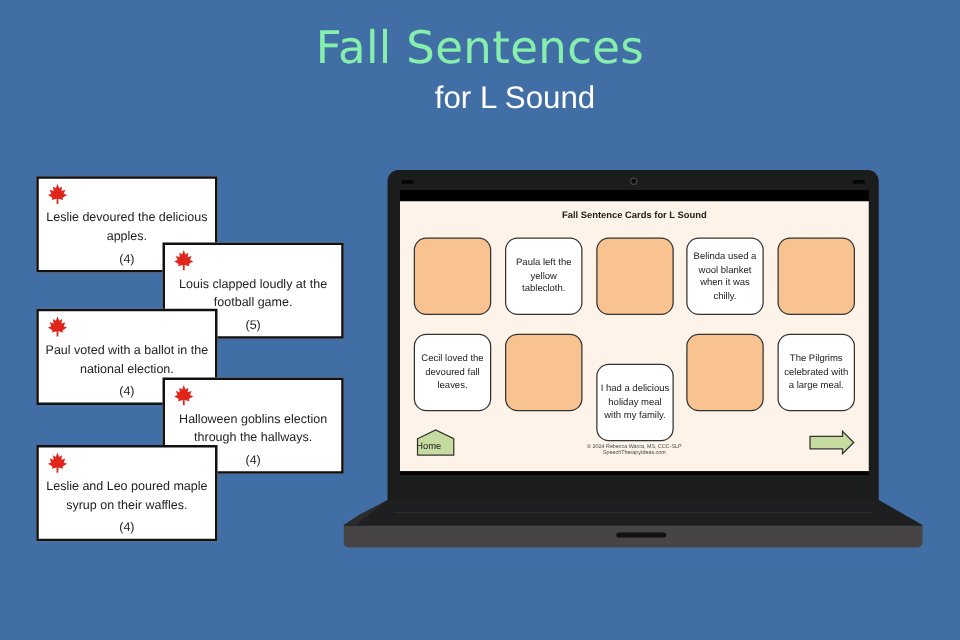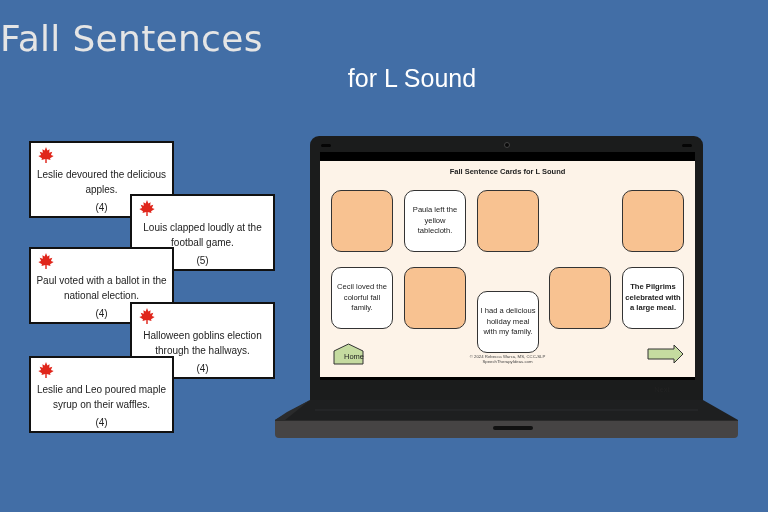--- a/index.html
+++ b/index.html
@@ -4,21 +4,21 @@
   <style>
     * { box-sizing: border-box; margin: 0; padding: 0; }
     html, body { width: 768px; height: 512px; overflow: hidden; }
     body {
       background: #426ea6;
       font-family: "DejaVu Sans", sans-serif;
       position: relative;
     }
     .title {
       position: absolute; left: 0; width: 768px; top: 18px;
-      color: #e5e5e5;
+      text-align: center; color: #86efac;
       font-family: "DejaVu Sans", sans-serif;
       font-size: 36px; font-weight: 500; letter-spacing: 0.3px;
     }
     .subtitle {
       position: absolute; left: 0; width: 768px; top: 64px;
       text-align: center; color: #ffffff;
       font-family: Liberation Sans, sans-serif;
       font-size: 25px;
       margin-left: 28px;
     }
@@ -76,21 +76,21 @@
     .tile.hidden { background: #f8c291; }
     .tile.shown {
       background: #fff; display: flex; align-items: center; justify-content: center;
       text-align: center; font-size: 7.6px; line-height: 10.5px; color: #222; padding: 2px;
     }
     .home-btn {
       position: absolute; left: 13px; top: 182px; width: 31px; height: 22px;
     }
     .home-btn svg { position: absolute; left: 0; top: 0; }
     .home-btn span {
-      position: absolute; left: 0; right: 0; top: 9px; text-align: right;
+      position: absolute; left: 0; right: 0; top: 9px; text-align: left;
       font-size: 7.5px; color: #222;
     }
     .next-btn {
       position: absolute; left: 327px; top: 183px; width: 37px; height: 20px;
     }
     .next-btn svg { position: absolute; left: 0; top: 0; }
     .next-btn span {
       position: absolute; left: 3px; width: 24px; top: 5px; text-align: center;
       font-size: 7.5px; color: #222; margin-top: 36px;
     }
@@ -164,27 +164,28 @@
   <div class="speaker-r"></div>
 </div>
 <div class="screen-bar"></div>
 
 <div class="screen">
   <div class="stitle">Fall Sentence Cards for L Sound</div>
 
   <div class="tile hidden" style="left:11px; top:29px;"></div>
   <div class="tile shown" style="left:84px; top:29px;">Paula left the yellow tablecloth.</div>
   <div class="tile hidden" style="left:157px; top:29px;"></div>
+  <div class="tile shown" style="left:229px; top:29px;">Belinda used a wool blanket when it was chilly.</div>
   <div class="tile hidden" style="left:302px; top:29px;"></div>
 
-  <div class="tile shown" style="left:11px; top:106px;">Cecil loved the colorful fall family.</div>
+  <div class="tile shown" style="left:11px; top:106px;">Cecil loved the devoured fall leaves.</div>
   <div class="tile hidden" style="left:84px; top:106px;"></div>
   <div class="tile shown" style="left:157px; top:106px;margin-top:24px;">I had a delicious holiday meal with my family.</div>
   <div class="tile hidden" style="left:229px; top:106px;"></div>
-  <div class="tile shown" style="left:302px; top:106px;font-weight:bold;">The Pilgrims celebrated with a large meal.</div>
+  <div class="tile shown" style="left:302px; top:106px;">The Pilgrims celebrated with a large meal.</div>
 
   <div class="home-btn">
     <svg width="31" height="22" viewBox="0 0 31 22">
       <path d="M1 8 L15.5 1 L30 8 L30 21 L1 21 Z" fill="#c5dba0" stroke="#333" stroke-width="1"></path>
     </svg>
     <span>Home</span>
   </div>
 
   <div class="footer">
     <div>© 2024 Rebecca Warca, MS, CCC-SLP</div>

